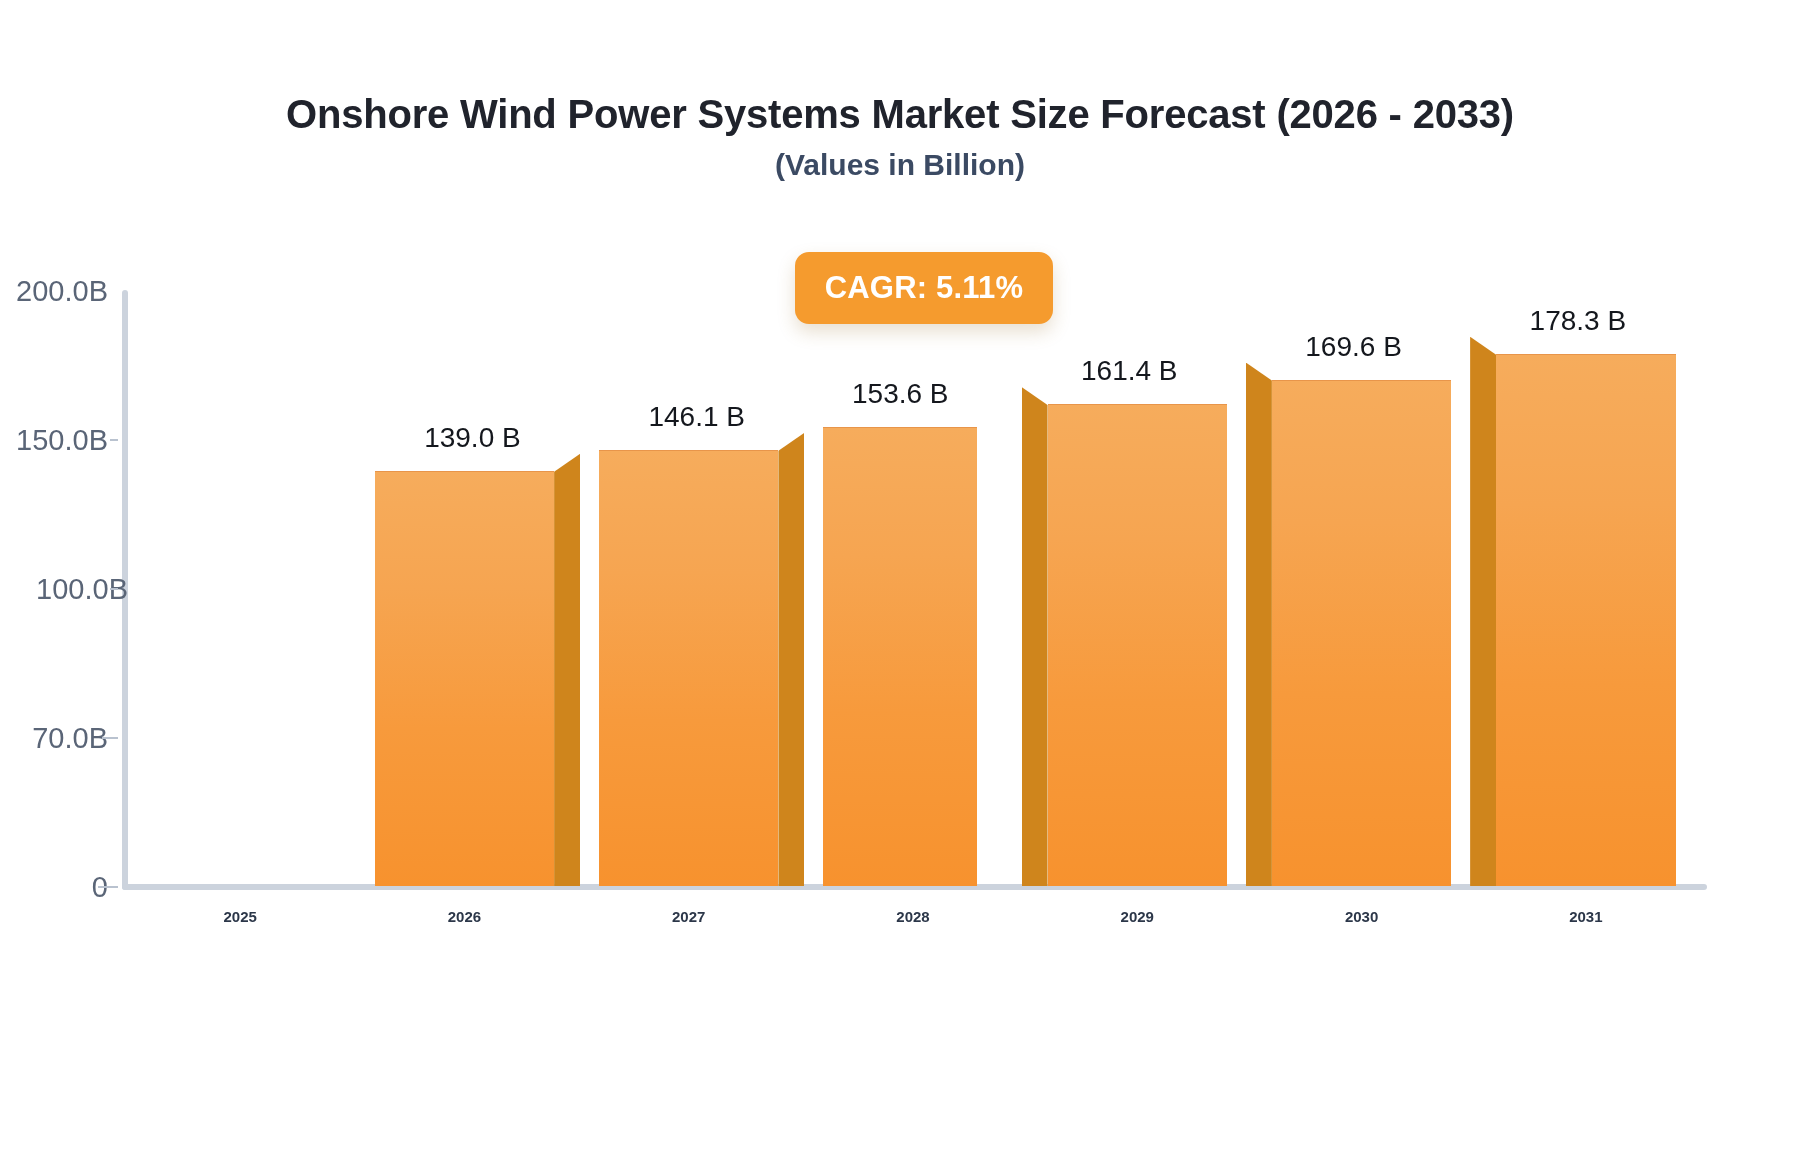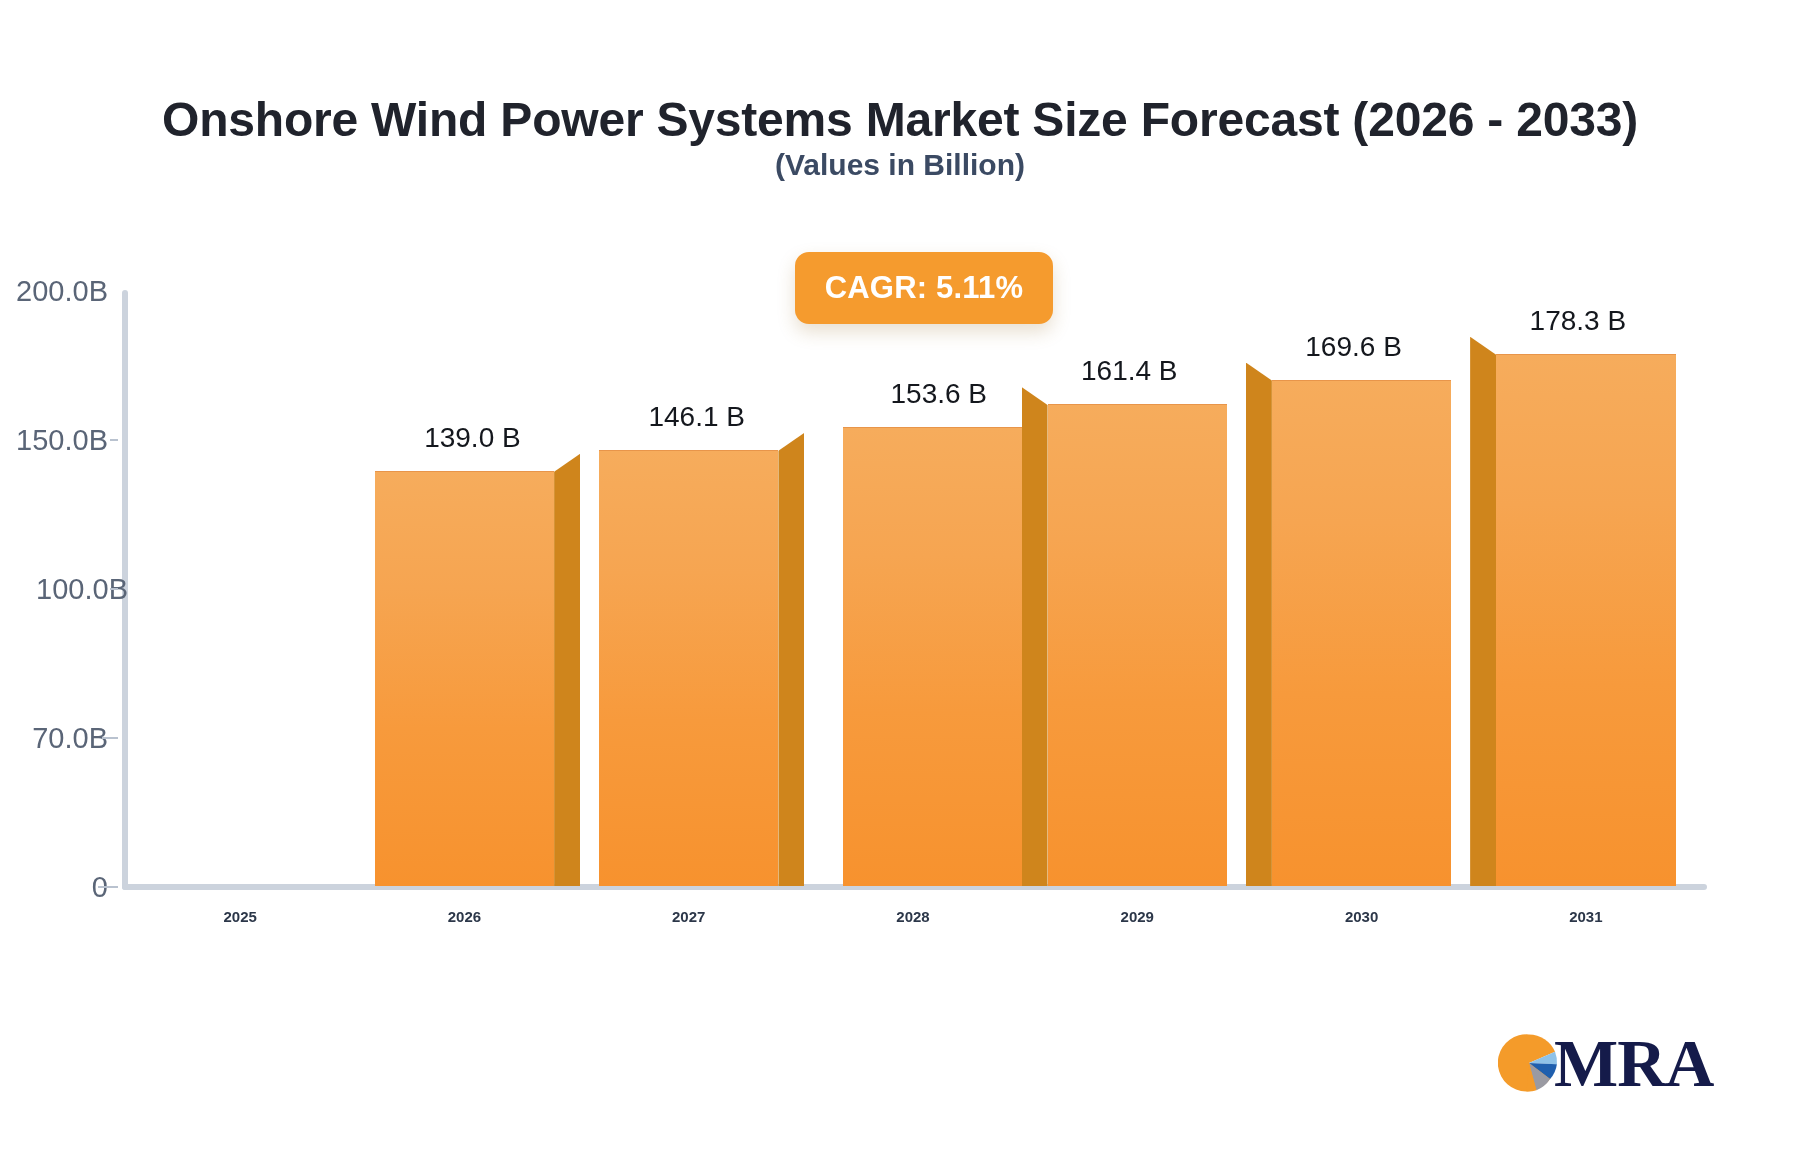--- a/index.html
+++ b/index.html
@@ -22,21 +22,21 @@
     background: #ffffff;
   }
 
   
   .chart-title {
     position: absolute;
     top: 92px;
     left: 0;
     width: 1800px;
     text-align: center;
-    font-size: 48px;
+    font-size: 40px;
     font-weight: bold;
     color: #20232c;
     letter-spacing: -0.2px;
     white-space: nowrap;
   }
   .chart-subtitle {
     position: absolute;
     top: 148px;
     left: 0;
     width: 1800px;
@@ -212,21 +212,21 @@
       <div class="bar-group" style="left: 246.714px; width: 179.429px; height: 299px;">
         <div class="bar-front" style="height: 414.22px;"></div>
         <div class="bar-side right" style="height: 432.22px;"></div>
         <div class="bar-value right-shift" style="bottom: 432.22px;">139.0 B</div>
       </div>
       <div class="bar-group" style="left: 471px; width: 179.429px; height: 435.378px;">
         <div class="bar-front" style="height: 435.378px;"></div>
         <div class="bar-side right" style="height: 453.378px;"></div>
         <div class="bar-value right-shift" style="bottom: 453.378px;">146.1 B</div>
       </div>
-      <div class="bar-group" style="left: 695.286px; width: 191px; height: 457.728px; margin-left: 20px;">
+      <div class="bar-group" style="left: 695.286px; width: 154px; height: 457.728px;">
         <div class="bar-front" style="height: 457.728px;"></div>
         <div class="bar-value" style="bottom: 475.728px;">153.6 B</div>
       </div>
       <div class="bar-group" style="left: 919.571px; width: 179.429px; height: 480.972px;">
         <div class="bar-front" style="height: 480.972px;"></div>
         <div class="bar-side left" style="height: 498.972px;"></div>
         <div class="bar-value left-shift" style="bottom: 498.972px;">161.4 B</div>
       </div>
       <div class="bar-group" style="left: 1143.86px; width: 179.429px; height: 505.408px;">
         <div class="bar-front" style="height: 505.408px;"></div>
@@ -243,25 +243,14 @@
   <div id="x-ticks">
       <div class="x-tick-label" style="left: 128px; width: 224.286px;">2025</div>
       <div class="x-tick-label" style="left: 352.286px; width: 224.286px;">2026</div>
       <div class="x-tick-label" style="left: 576.571px; width: 224.286px;">2027</div>
       <div class="x-tick-label" style="left: 800.857px; width: 224.286px;">2028</div>
       <div class="x-tick-label" style="left: 1025.14px; width: 224.286px;">2029</div>
       <div class="x-tick-label" style="left: 1249.43px; width: 224.286px;">2030</div>
       <div class="x-tick-label" style="left: 1473.71px; width: 224.286px;">2031</div>
     </div>
 
-  <div class="logo">
-    <svg class="logo-mark" viewBox="0 0 100 100">
-      <path d="M50 50 L50 4 A46 46 0 1 0 86 72 Z" fill="#F49B2A"></path>
-      <path d="M50 50 L50 4 A46 46 0 0 1 92 32 Z" fill="#F49B2A"></path>
-      <path d="M50 50 L92 32 A46 46 0 0 1 95 52 Z" fill="#8FC2E8"></path>
-      <path d="M50 50 L95 52 A46 46 0 0 1 84 76 Z" fill="#1F5FAE"></path>
-      <path d="M50 50 L84 76 A46 46 0 0 1 62 94 Z" fill="#9A9AA2"></path>
-      <path d="M50 50 L62 94 A46 46 0 0 1 46 96 Z" fill="#F49B2A"></path>
-    </svg>
-    <span class="logo-text">MRA</span>
-  </div>
 
 </div>
 
 </body></html>

